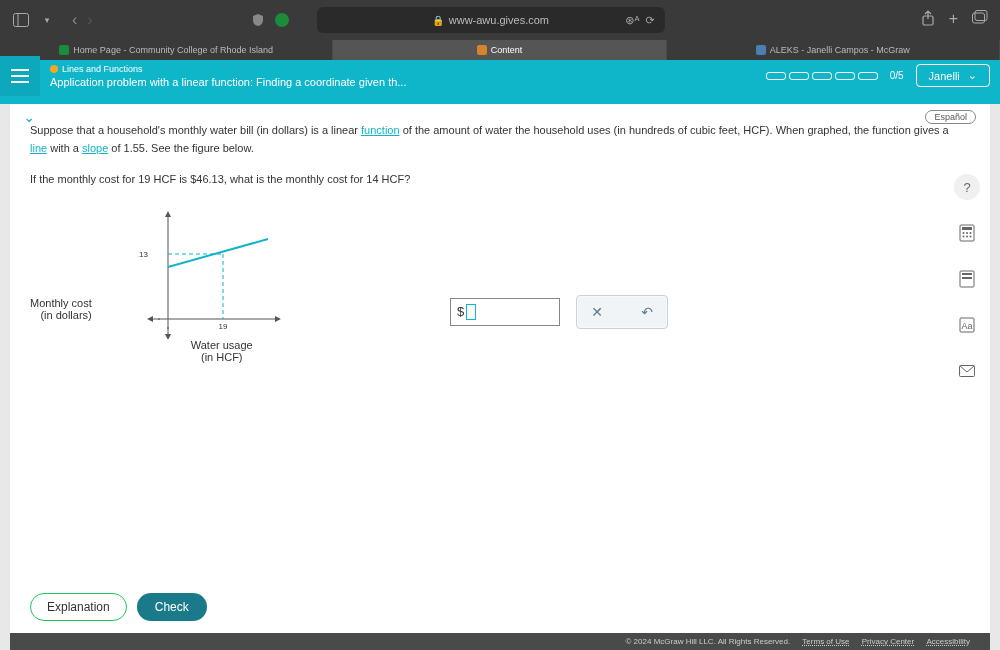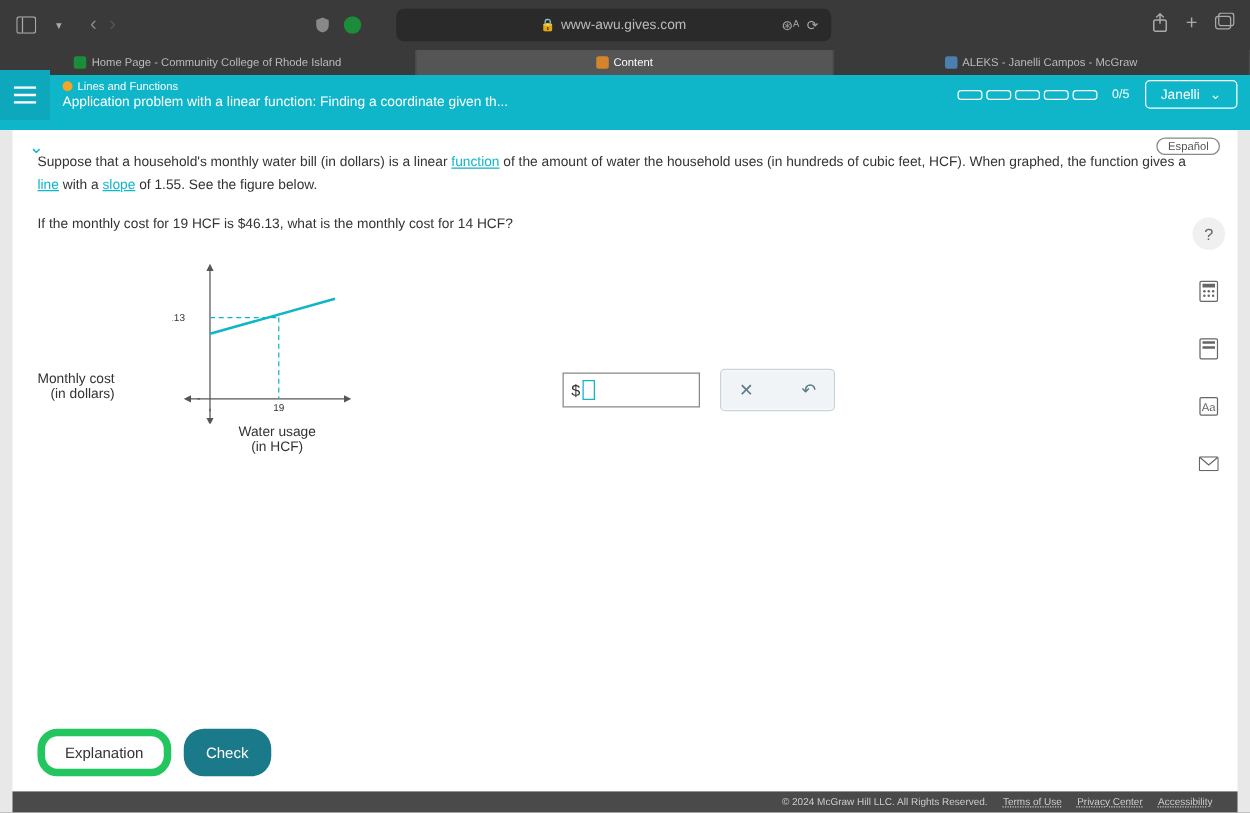--- a/index.html
+++ b/index.html
@@ -60,21 +60,21 @@
 .tool-group { background: #f0f4f6; border: 1px solid #c8d4da; border-radius: 4px; padding: 6px 10px; display: flex; gap: 30px; box-shadow: inset 0 0 0 1px rgba(255,255,255,0.5); }
 .tool-btn { width: 20px; height: 20px; display: flex; align-items: center; justify-content: center; cursor: pointer; color: #5a7a8a; font-size: 14px; }
 
 
 .side-tools { position: absolute; right: 10px; top: 70px; display: flex; flex-direction: column; gap: 20px; }
 .side-tool { width: 26px; height: 26px; border-radius: 50%; background: #f0f0f0; display: flex; align-items: center; justify-content: center; font-size: 13px; color: #666; cursor: pointer; }
 .side-tool.plain { background: transparent; border-radius: 4px; }
 
 
 .footer-buttons { padding: 12px 20px; display: flex; gap: 10px; }
-.btn-outline { background: white; border: 6px solid #22c55e; border-radius: 16px; padding: 6px 16px; font-size: 12px; color: #333; cursor: pointer; }
+.btn-outline { background: white; border: 1px solid #22c55e; border-radius: 16px; padding: 6px 16px; font-size: 12px; color: #333; cursor: pointer; }
 .btn-primary { background: #1a7a8a; border: none; border-radius: 16px; padding: 6px 18px; font-size: 12px; color: white; cursor: pointer; }
 
 
 .copyright { background: #4a4a4a; color: #ccc; font-size: 8px; text-align: right; padding: 4px 20px; }
 .copyright a { color: #ccc; text-decoration: underline dotted; margin-left: 10px; }
 </style>
 </head>
 <body>
 
 <div class="browser-bar">

